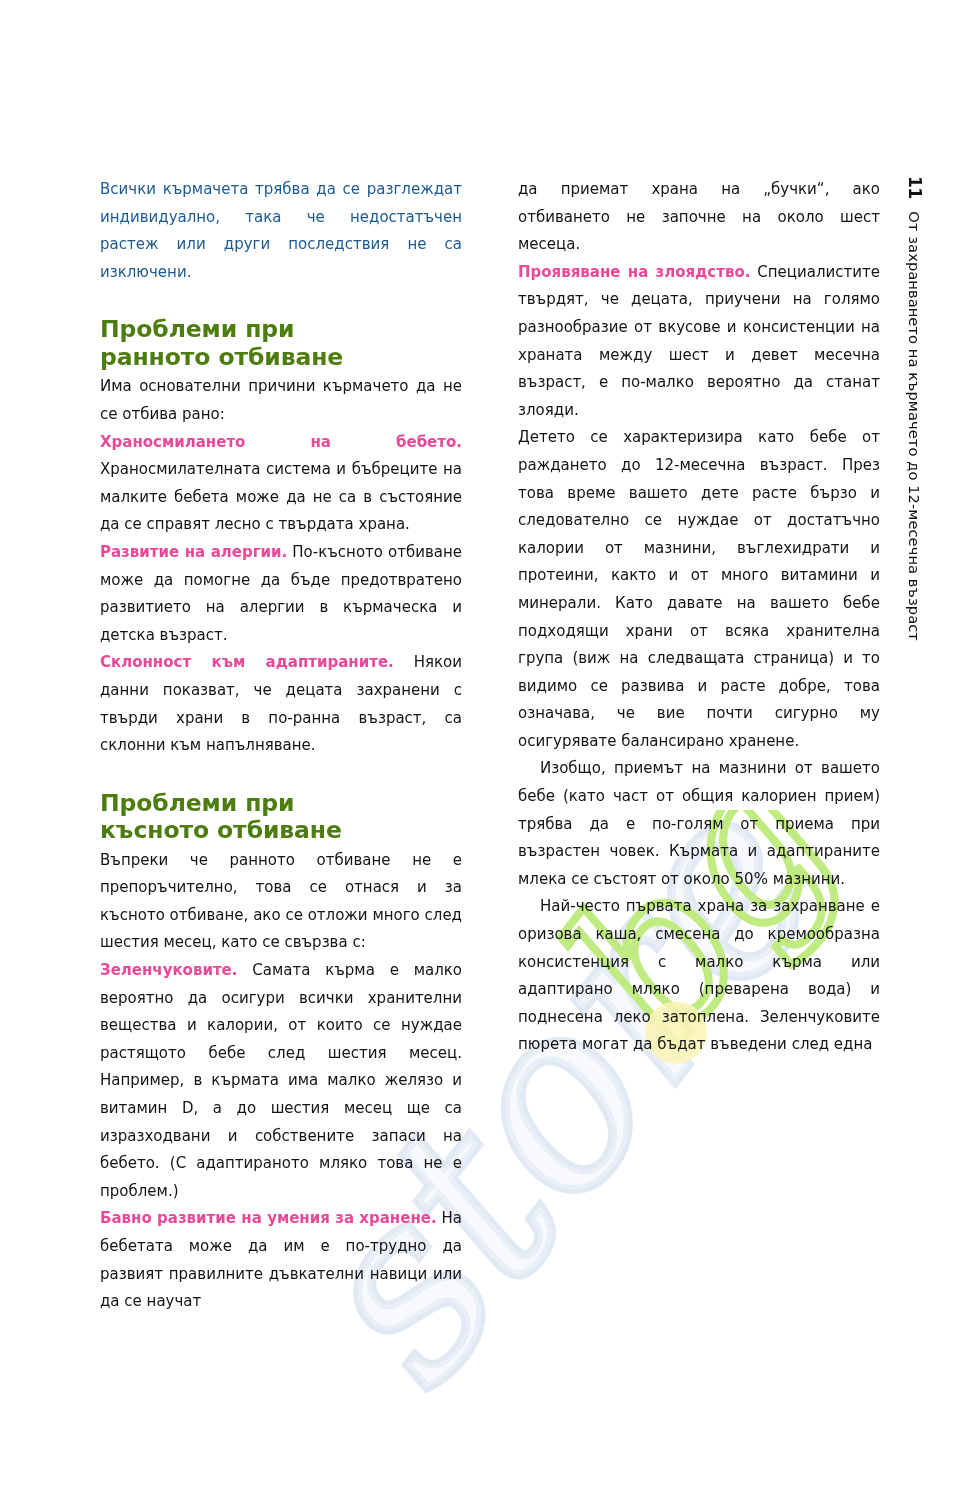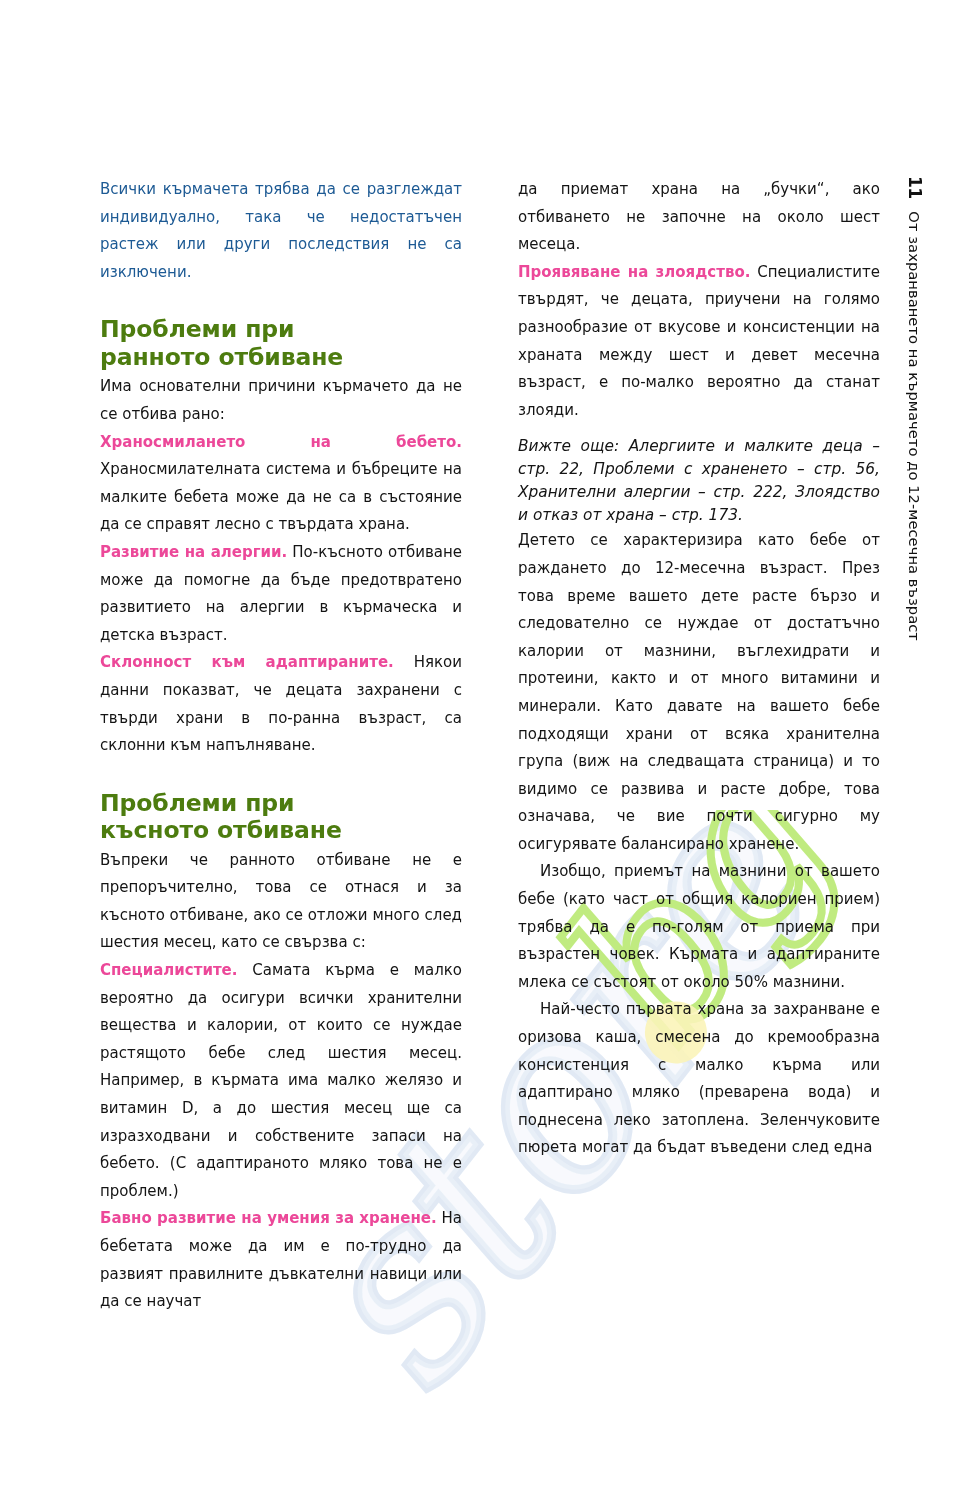--- a/index.html
+++ b/index.html
@@ -139,33 +139,32 @@
 
     <p><b>Склонност към адаптираните.</b><span> Някои данни показват, че децата захранени с твърди храни в по-ранна възраст, са склонни към напълняване.</span></p>
 
     <h2 class="sec">
       <span class="l1">Проблеми при</span>
       <span class="l2">късното отбиване</span>
     </h2>
 
     <p>Въпреки че ранното отбиване не е препоръчително, това се отнася и за късното отбиване, ако се отложи много след шестия месец, като се свързва с:</p>
 
-    <p><b>Специалистите.</b><span> Самата кърма е малко вероятно да осигури всички хранителни вещества и калории, от които се нуждае растящото бебе след шестия месец. Например, в кърмата има малко желязо и витамин D, а до шестия месец ще са изразходвани и собствените запаси на бебето. (С адаптираното мляко това не е проблем.)</span></p>
+    <p><b>Зеленчуковите.</b><span> Самата кърма е малко вероятно да осигури всички хранителни вещества и калории, от които се нуждае растящото бебе след шестия месец. Например, в кърмата има малко желязо и витамин D, а до шестия месец ще са изразходвани и собствените запаси на бебето. (С адаптираното мляко това не е проблем.)</span></p>
 
     <p><b>Бавно развитие на умения за хранене.</b><span> На бебетата може да им е по-трудно да развият правилните дъвкателни навици или да се научат</span></p>
 
   </div>
 
   <div class="column" id="col-right">
 
     <p>да приемат храна на „бучки“, ако отбиването не започне на около шест месеца.</p>
 
     <p><b>Проявяване на злоядство.</b><span> Специалистите твърдят, че децата, приучени на голямо разнообразие от вкусове и консистенции на храната между шест и девет месечна възраст, е по-малко вероятно да станат злояди.</span></p>
 
-    <p class="xref">Вижте още: Алергиите и малките деца – стр. 22, Проблеми с храненето – стр. 56, Хранителни алергии – стр. 222, Злоядство и отказ от храна – стр. 173.</p>
 
 
     <p>Детето се характеризира като бебе от раждането до 12-месечна възраст. През това време вашето дете расте бързо и следователно се нуждае от достатъчно калории от мазнини, въглехидрати и протеини, както и от много витамини и минерали. Като давате на вашето бебе подходящи храни от всяка хранителна група (виж на следващата страница) и то видимо се развива и расте добре, това означава, че вие почти сигурно му осигурявате балансирано хранене.</p>
 
     <p class="indent">Изобщо, приемът на мазнини от вашето бебе (като част от общия калориен прием) трябва да е по-голям от приема при възрастен човек. Кърмата и адаптираните млека се състоят от около 50% мазнини.</p>
 
     <p class="indent">Най-често първата храна за захранване е оризова каша, смесена до кремообразна консистенция с малко кърма или адаптирано мляко (преварена вода) и поднесена леко затоплена. Зеленчуковите пюрета могат да бъдат въведени след една</p>
 
   </div>
 

